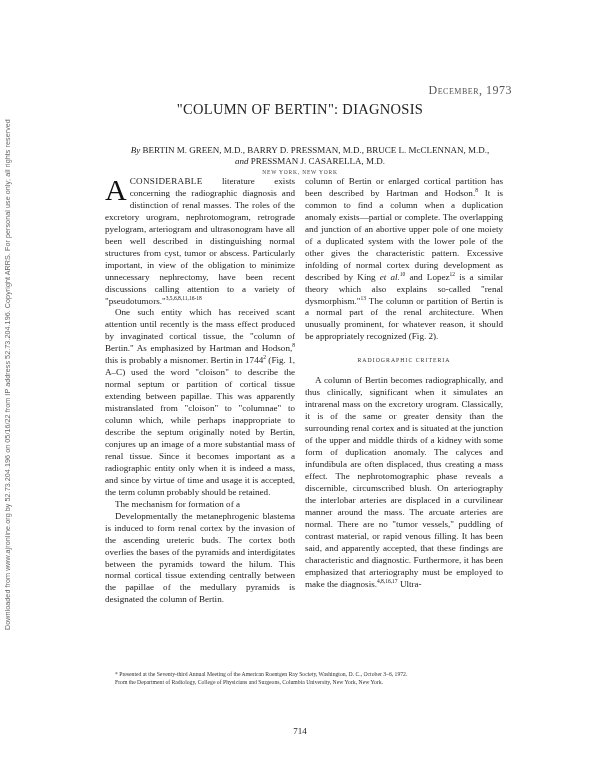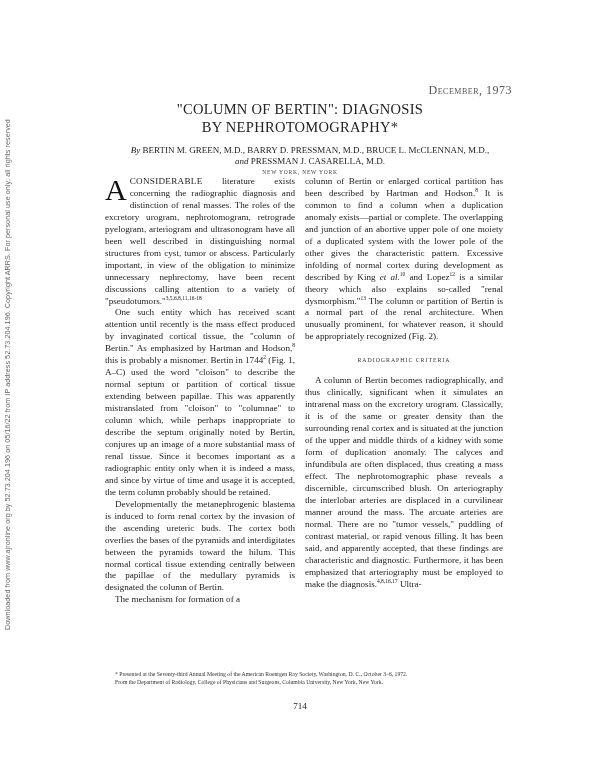--- a/index.html
+++ b/index.html
@@ -43,47 +43,46 @@
   }
   .sc { font-variant: small-caps; letter-spacing: 0.3px; }
   .section-heading {
     text-align: center; font-size: 5.8px; letter-spacing: 1px; margin: 12px 0 8px 0; color: #333;
   }
   sup { font-size: 5.5px; line-height: 0; }
   .footnote {
     position: absolute; left: 115px; width: 390px; top: 670px; font-size: 5.7px; line-height: 8px; color: #333;
   }
   .pageno {
-    position: absolute; left: 0; width: 600px; top: 701px; text-align: center; font-size: 9px; color: #222;
+    position: absolute; left: 0; width: 600px; top: 726px; text-align: center; font-size: 9px; color: #222;
   }
 </style>
 </head>
 <body>
 
 <div class="watermark">Downloaded from www.ajronline.org by 52.73.204.196 on 05/16/22 from IP address 52.73.204.196. Copyright ARRS. For personal use only; all rights reserved</div>
 
 <div class="runhead">December, 1973</div>
 
 <div class="title">
   <div>"COLUMN OF BERTIN": DIAGNOSIS</div>
-  <div>BY NEPHROTOMOGRAPHY*</div>
 </div>
 
 <div class="authors">
   <div><i>By</i> <span>BERTIN M. GREEN, M.D., BARRY D. PRESSMAN, M.D., BRUCE L. McCLENNAN, M.D.,</span></div>
   <div><i>and</i> <span>PRESSMAN J. CASARELLA, M.D.</span></div>
 </div>
 
 <div class="location">NEW YORK, NEW YORK</div>
 
 <div class="col left">
   <p class="first"><span class="dropcap">A</span><span class="sc">CONSIDERABLE</span><span> literature exists concerning the radiographic diagnosis and distinction of renal masses. The roles of the excretory urogram, nephrotomogram, retrograde pyelogram, arteriogram and ultrasonogram have all been well described in distinguishing normal structures from cyst, tumor or abscess. Particularly important, in view of the obligation to minimize unnecessary nephrectomy, have been recent discussions calling attention to a variety of "pseudotumors."</span><sup>3,5,6,8,11,16-18</sup></p>
   <p><span>One such entity which has received scant attention until recently is the mass effect produced by invaginated cortical tissue, the "column of Bertin." As emphasized by Hartman and Hodson,</span><sup>8</sup><span> this is probably a misnomer. Bertin in 1744</span><sup>2</sup><span> (Fig. 1, A–C) used the word "cloison" to describe the normal septum or partition of cortical tissue extending between papillae. This was apparently mistranslated from "cloison" to "columnae" to column which, while perhaps inappropriate to describe the septum originally noted by Bertin, conjures up an image of a more substantial mass of renal tissue. Since it becomes important as a radiographic entity only when it is indeed a mass, and since by virtue of time and usage it is accepted, the term column probably should be retained.</span></p>
+  <p>The mechanism for formation of a</p>
   <p>Developmentally the metanephrogenic blastema is induced to form renal cortex by the invasion of the ascending ureteric buds. The cortex both overlies the bases of the pyramids and interdigitates between the pyramids toward the hilum. This normal cortical tissue extending centrally between the papillae of the medullary pyramids is designated the column of Bertin.</p>
-  <p>The mechanism for formation of a</p>
 </div>
 
 <div class="col right">
   <p class="first"><span>column of Bertin or enlarged cortical partition has been described by Hartman and Hodson.</span><sup>8</sup><span> It is common to find a column when a duplication anomaly exists—partial or complete. The overlapping and junction of an abortive upper pole of one moiety of a duplicated system with the lower pole of the other gives the characteristic pattern. Excessive infolding of normal cortex during development as described by King </span><i>et al.</i><sup>10</sup><span> and Lopez</span><sup>12</sup><span> is a similar theory which also explains so-called "renal dysmorphism."</span><sup>13</sup><span> The column or partition of Bertin is a normal part of the renal architecture. When unusually prominent, for whatever reason, it should be appropriately recognized (Fig. 2).</span></p>
   <div class="section-heading">RADIOGRAPHIC CRITERIA</div>
   <p><span>A column of Bertin becomes radiographically, and thus clinically, significant when it simulates an intrarenal mass on the excretory urogram. Classically, it is of the same or greater density than the surrounding renal cortex and is situated at the junction of the upper and middle thirds of a kidney with some form of duplication anomaly. The calyces and infundibula are often displaced, thus creating a mass effect. The nephrotomographic phase reveals a discernible, circumscribed blush. On arteriography the interlobar arteries are displaced in a curvilinear manner around the mass. The arcuate arteries are normal. There are no "tumor vessels," puddling of contrast material, or rapid venous filling. It has been said, and apparently accepted, that these findings are characteristic and diagnostic. Furthermore, it has been emphasized that arteriography must be employed to make the diagnosis.</span><sup>4,8,16,17</sup><span> Ultra-</span></p>
 </div>
 
 <div class="footnote">
   <div>* Presented at the Seventy-third Annual Meeting of the American Roentgen Ray Society, Washington, D. C., October 3–6, 1972.</div>

